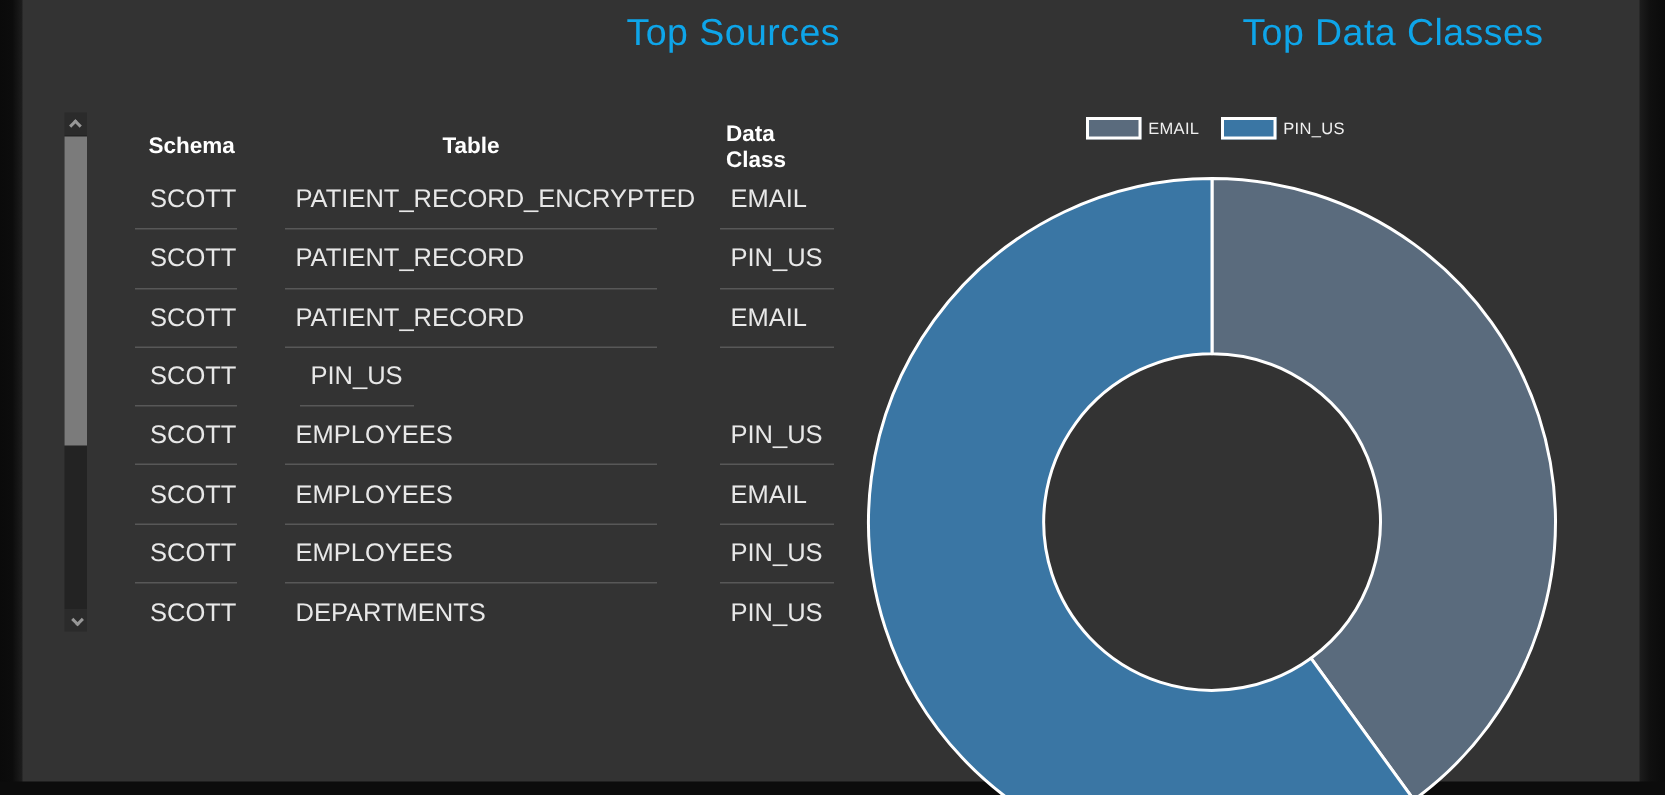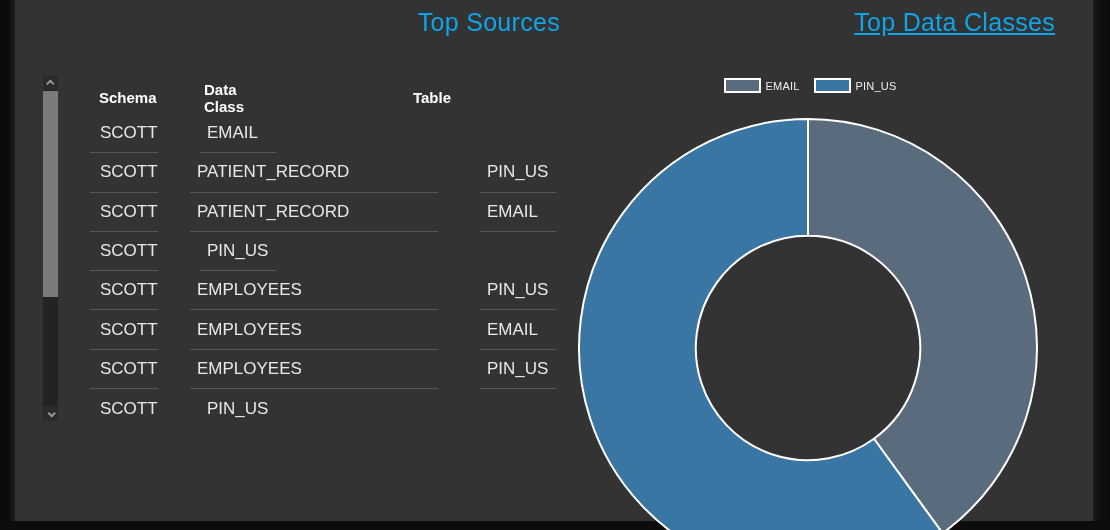--- a/index.html
+++ b/index.html
@@ -20,21 +20,21 @@
                   background: linear-gradient(to right, #1d1d1d 0%, #101010 40%, #0a0a0a 100%); }
   .frame-bottom { left: 0; top: 521px; width: 1110px; height: 9px; background: #0c0c0c; }
 
   
   .title {
     position: absolute; top: 8px; z-index: 2;
     color: #0ea5e9; font-size: 25px; font-weight: 400;
     text-align: right; letter-spacing: 0.3px;
   }
   .title-left  { left: 0; width: 560px; }
-  .title-right { left: 555px; width: 500px; text-decoration: underline; }
+  .title-right { left: 529px; width: 500px; }
 
   
   .table { position: absolute; left: 90px; top: 75px; z-index: 2; width: 466px; }
   .thead { display: flex; height: 39px; padding-top: 6px; }
   .trow  { display: flex; height: 39.3px; align-items: center; }
   .cell  { flex: none; display: flex; align-items: center; height: 100%; }
   .c1 { width: 68px;  padding-left: 10px; }
   .c2 { width: 248px; padding-left: 7px;  margin-left: 32px; }
   .c3 { width: 76px;  padding-left: 7px;  margin-left: 42px; }
   .thead .cell { height: auto; color: #ffffff; font-size: 15px; font-weight: 700; }
@@ -79,25 +79,26 @@
       <div class="sb-thumb"></div>
     </div>
     <div class="sb-btn">
       <span class="chev down"></span>
     </div>
   </div>
 
   <div class="table">
     <div class="thead">
       <div class="cell c1">Schema</div>
+      <div class="cell c2">Table</div>
       <div class="cell c3">Data Class</div>
-      <div class="cell c2">Table</div>
     </div>
     <div class="trow">
       <div class="cell c1">SCOTT</div>
+      <div class="cell c2">PATIENT_RECORD_ENCRYPTED</div>
       <div class="cell c3">EMAIL</div>
     </div>
     <div class="trow">
       <div class="cell c1">SCOTT</div>
       <div class="cell c2">PATIENT_RECORD</div>
       <div class="cell c3">PIN_US</div>
     </div>
     <div class="trow">
       <div class="cell c1">SCOTT</div>
       <div class="cell c2">PATIENT_RECORD</div>
@@ -117,20 +118,21 @@
       <div class="cell c2">EMPLOYEES</div>
       <div class="cell c3">EMAIL</div>
     </div>
     <div class="trow">
       <div class="cell c1">SCOTT</div>
       <div class="cell c2">EMPLOYEES</div>
       <div class="cell c3">PIN_US</div>
     </div>
     <div class="trow">
       <div class="cell c1">SCOTT</div>
+      <div class="cell c2">DEPARTMENTS</div>
       <div class="cell c3">PIN_US</div>
     </div>
   </div>
 
   <div class="title title-right">Top Data Classes</div>
 
   <div class="legend">
     <div class="legend-item">
       <span class="swatch" style="background: rgb(90, 107, 125);"></span>
       <span class="legend-label">EMAIL</span>

